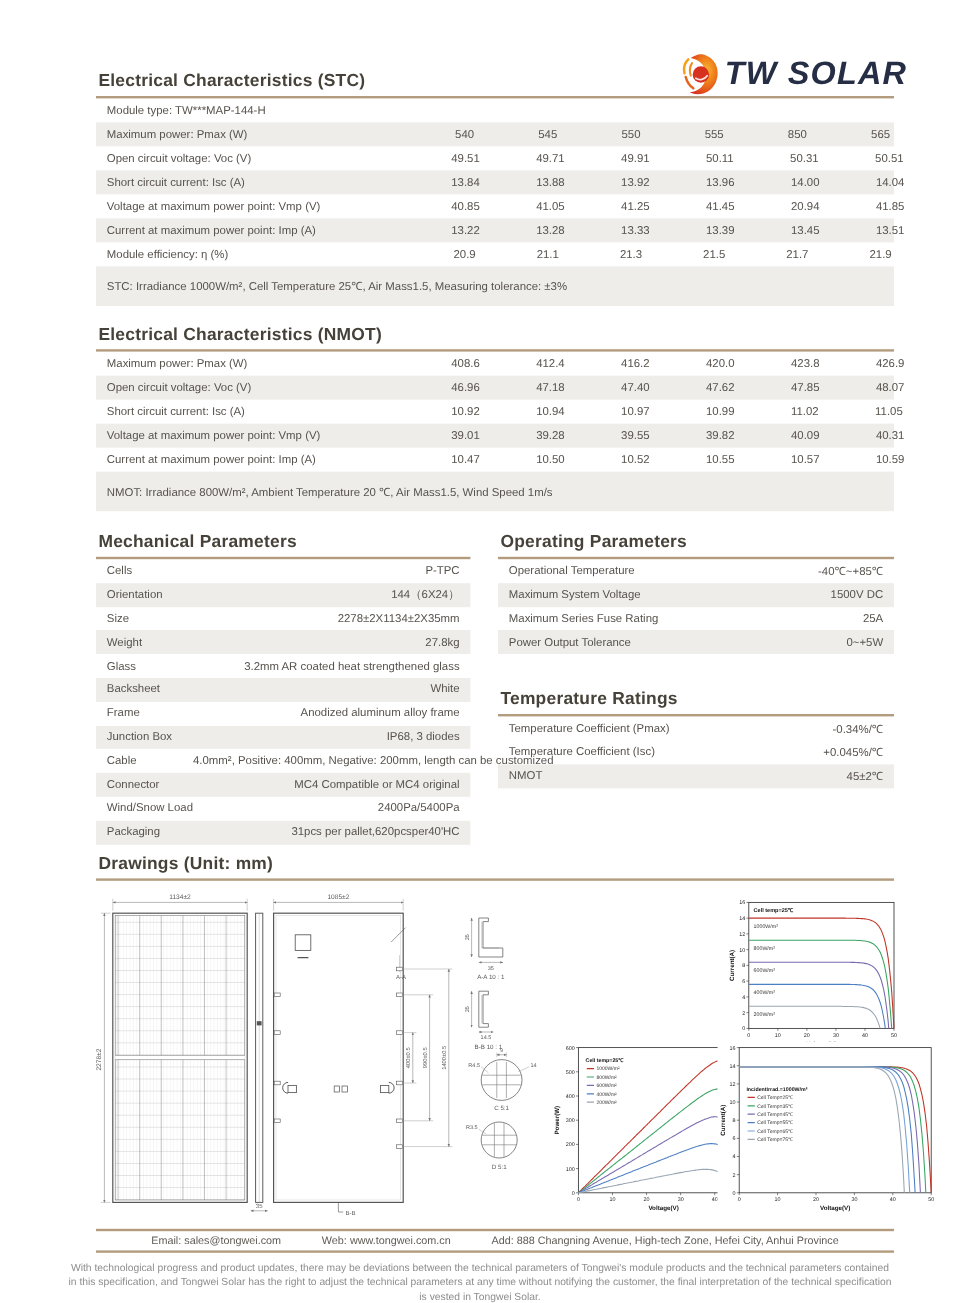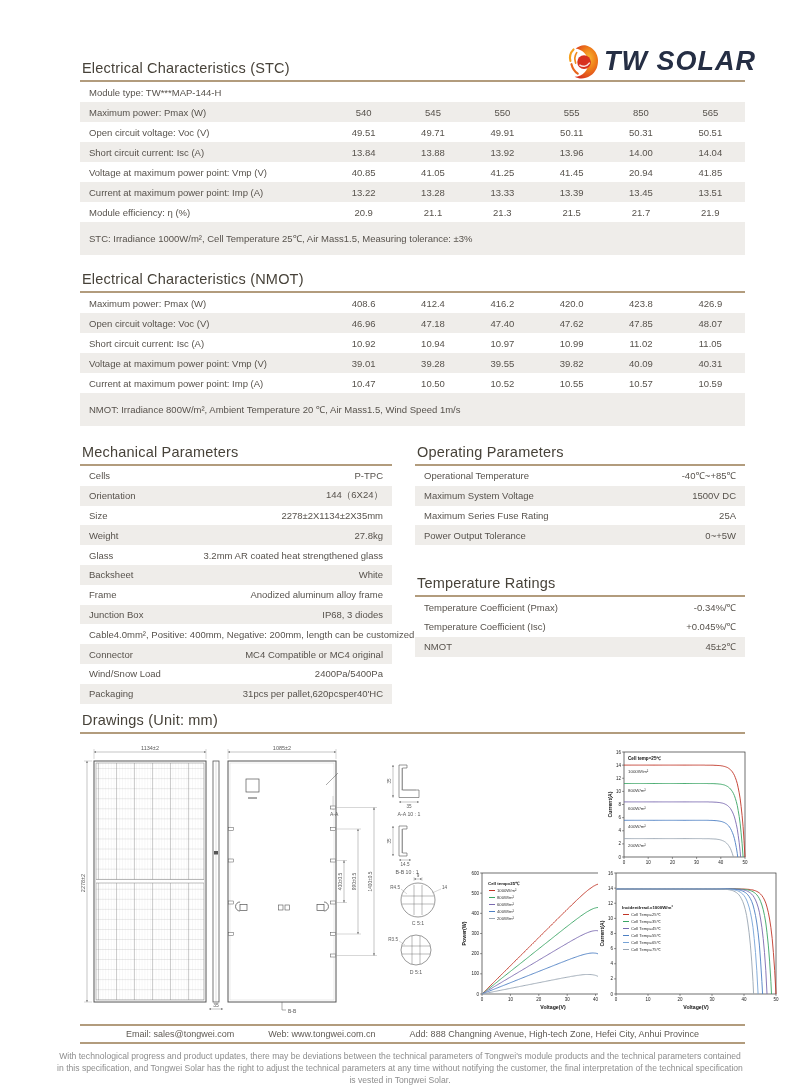--- a/index.html
+++ b/index.html
@@ -2,24 +2,24 @@
 <html><head>
 <meta charset="utf-8">
 <style>
   html,body{margin:0;padding:0;background:#ffffff;}
   .sheet{position:relative;width:800px;height:1086px;background:#fff;overflow:hidden;
          font-family:"Liberation Sans",sans-serif;color:#57524c;}
   .content{padding:60px 55px 0 80px;}
   .logo{position:absolute;top:40px;right:44px;display:flex;align-items:center;gap:0;}
   .logo-text{font-size:27px;font-weight:700;font-style:italic;color:#252e44;letter-spacing:1px;white-space:nowrap;}
   .sec{margin-top:0;}
-  .sec-title{font-size:14.5px;font-weight:400;color:#474239;padding:0 0 4px 2px;
+  .sec-title{font-size:14.5px;font-weight:700;color:#474239;padding:0 0 4px 2px;
              border-bottom:2px solid #b29c7d;letter-spacing:.2px;}
   .ptable{font-size:9.5px;}
-  .row{display:flex;align-items:center;height:20px;}
+  .row{display:flex;align-items:center;height:20px;gap:47px;}
   .kvrow{height:19.8px;}
   .shade{background:#efedea;}
   .cell{white-space:nowrap;}
   .matrix .label{flex:0 0 240px;padding-left:9px;}
   .matrix .val{flex:1;text-align:center;}
   .kvtab .label{padding-left:9px;}
   .kvtab .kv{flex:1;text-align:right;padding-right:9px;}
   .model-row{height:20px;display:flex;align-items:center;padding-left:9px;font-size:9.5px;}
   .note{height:33px;display:flex;align-items:center;padding-left:9px;background:#efedea;font-size:9.5px;}
   .mt-nmot{margin-top:16px;}

